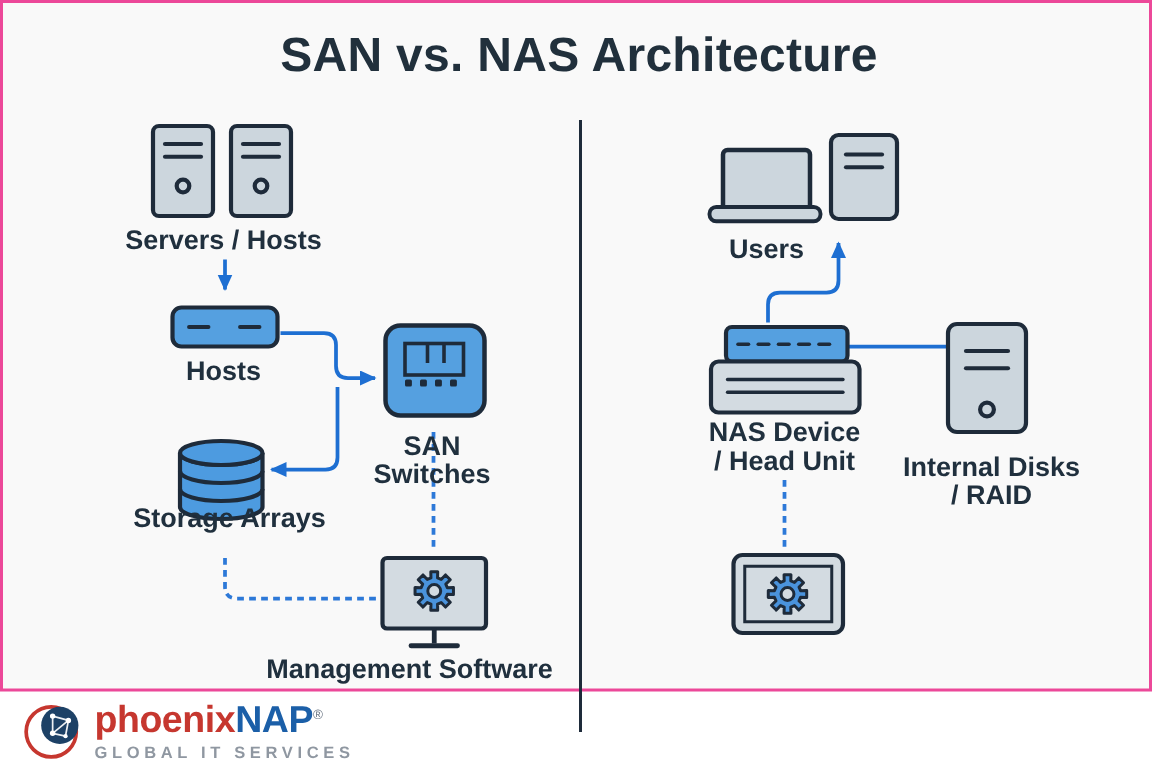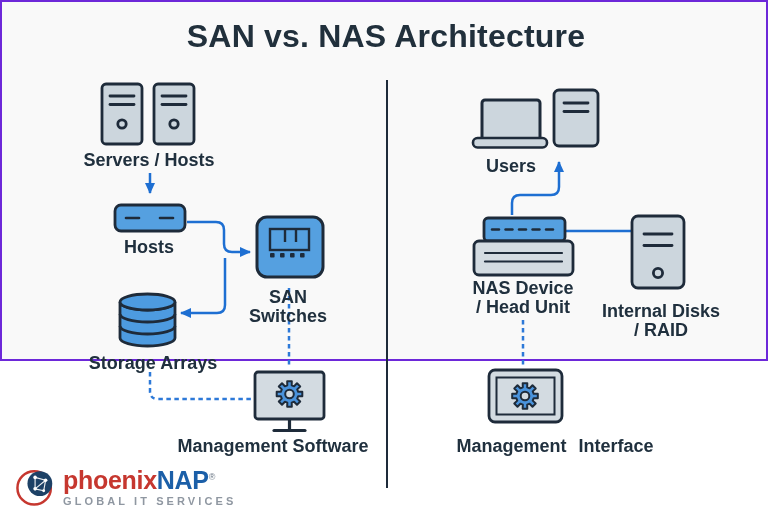--- a/index.html
+++ b/index.html
@@ -1,18 +1,18 @@
 <!DOCTYPE html>
 <html><head>
 <meta charset="utf-8">
 <style>
   html,body{margin:0;padding:0;}
   body{width:768px;height:512px;overflow:hidden;font-family:"Liberation Sans",sans-serif;}
-  .canvas{position:absolute;inset:0;width:768px;height:361px;background:#f9f9f9;
-          border:2px solid #6d28d9;box-sizing:border-box;}
+  .canvas{position:absolute;inset:0;width:768px;height:461px;background:#f9f9f9;
+          border:2px solid #ec4899;box-sizing:border-box;}
   .title{position:absolute;left:0;top:16px;width:768px;text-align:center;
          font-size:32px;font-weight:700;color:#21303c;letter-spacing:.2px;}
   .divider{position:absolute;left:384px;top:78px;width:2px;height:408px;background:#1e2b3a;}
   svg.gfx{position:absolute;left:0;top:0;}
   .lbl{position:absolute;transform:translateX(-50%);text-align:center;white-space:nowrap;
        font-size:18px;font-weight:600;color:#20303e;line-height:19px;}
   .lbl.widegap{word-spacing:7px;}
   
   .logo{position:absolute;left:14px;top:461px;display:flex;align-items:center;gap:5px;}
   .logo-text{display:flex;flex-direction:column;}
@@ -146,33 +146,32 @@
       <use href="#gearG" transform="translate(523,394)"></use>
     </g>
   </svg>
 
   <div class="lbl" style="left:147px;top:149px">Servers / Hosts</div>
   <div class="lbl" style="left:147px;top:236px">Hosts</div>
   <div class="lbl" style="left:286px;top:286px">
     <div>SAN</div>
     <div>Switches</div>
   </div>
-  <div class="lbl" style="left:151px;top:352px">Storage Arrays</div>
+  <div class="lbl" style="left:151px;top:334px">Storage Arrays</div>
   <div class="lbl" style="left:271px;top:435px">Management Software</div>
 
   <div class="lbl" style="left:509px;top:155px">Users</div>
   <div class="lbl" style="left:659px;top:300px">
     <div>Internal Disks</div>
     <div>/ RAID</div>
   </div>
   <div class="lbl" style="left:521px;top:277px">
     <div>NAS Device</div>
     <div>/ Head Unit</div>
   </div>
-  <div class="lbl widegap" style="left:553px;top:435px">Management Interface</div>
 
   <div class="logo">
     <svg width="42" height="46" viewBox="0 0 44 46">
       <circle cx="19" cy="25" r="17.5" fill="none" stroke="#c6372f" stroke-width="2.6"></circle>
       <circle cx="25" cy="20.5" r="13" fill="#1d4166"></circle>
       <g stroke="#ffffff" stroke-width="1.2" opacity="0.92">
         <line x1="20" y1="14" x2="31" y2="17"></line>
         <line x1="20" y1="14" x2="20" y2="26"></line>
         <line x1="31" y1="17" x2="29" y2="28"></line>
         <line x1="20" y1="26" x2="29" y2="28"></line>

